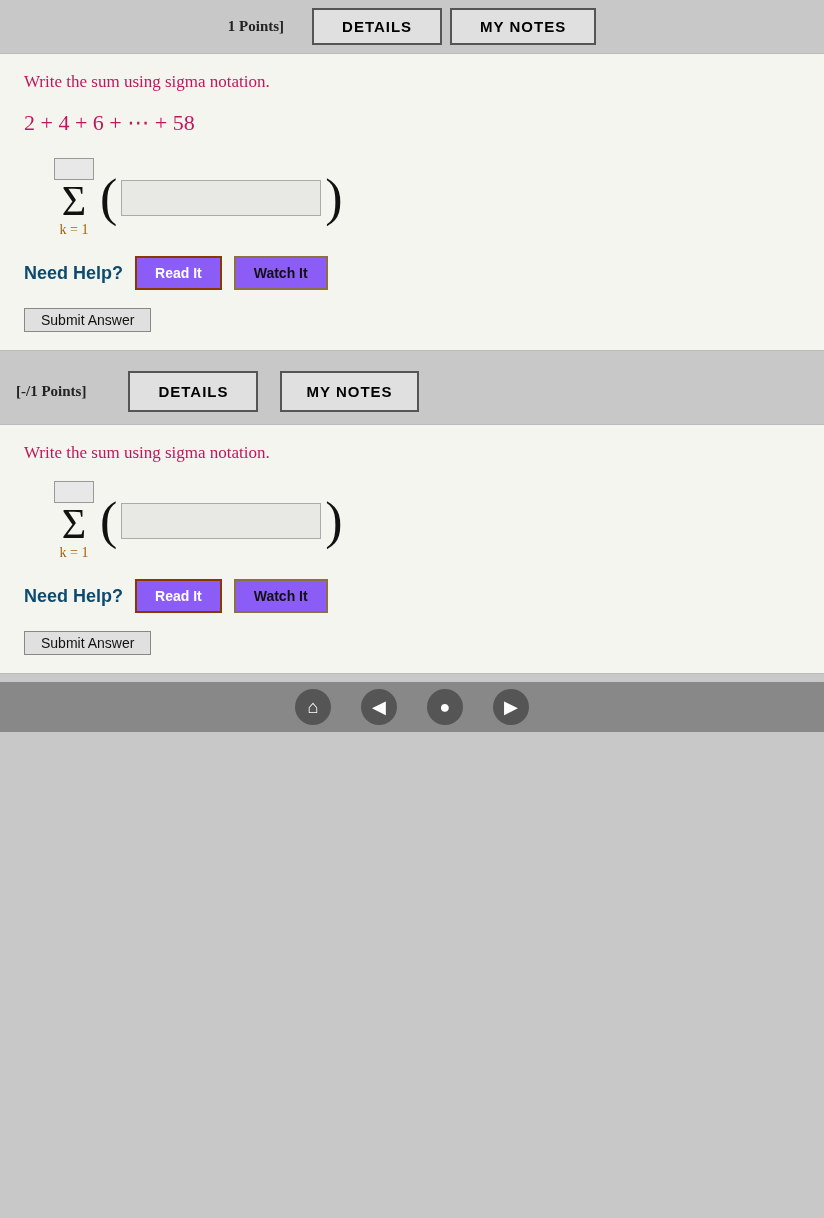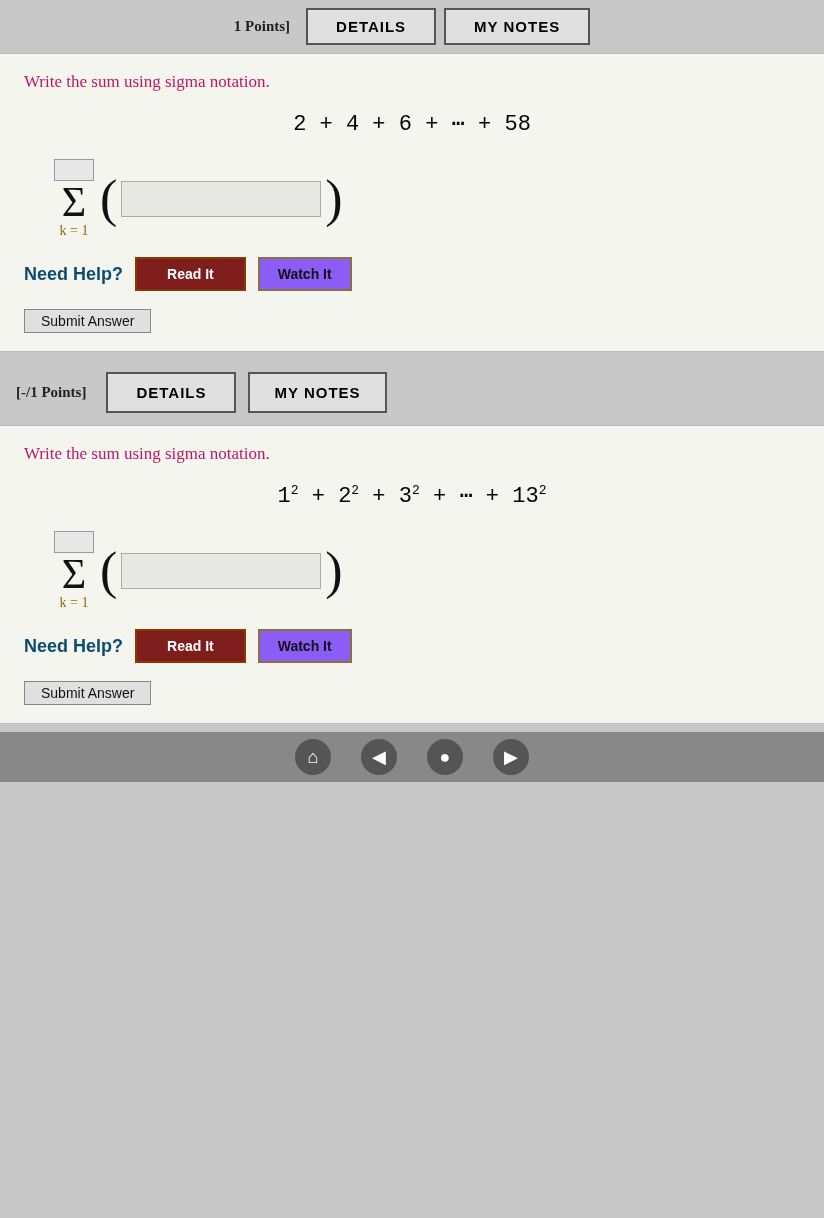--- a/index.html
+++ b/index.html
@@ -26,44 +26,44 @@
       font-size: 15px;
       font-weight: bold;
       cursor: pointer;
       letter-spacing: 1px;
     }
 
     .points-label {
       font-size: 15px;
       font-weight: bold;
       color: #222;
-      margin-right: 8px;
+      margin-right: 20px;
     }
 
     .section {
       background: #f5f5f0;
       margin: 0 0 8px 0;
       padding: 18px 24px 18px 24px;
       border-top: 1px solid #bbb;
       border-bottom: 1px solid #bbb;
     }
 
     .problem-statement {
       font-size: 17px;
       color: #be185d;
       margin-bottom: 18px;
       font-family: Georgia, serif;
     }
 
     .math-expression {
       font-size: 22px;
-      text-align: center;
+      text-align: left;
       margin: 14px 0 22px 0;
-      font-family: Liberation Mono, monospace;
-      color: #000000;
+      font-family: Liberation Serif, serif;
+      color: #be185d;
     }
 
     .sigma-area {
       display: flex;
       align-items: center;
       margin: 10px 0 18px 30px;
       gap: 4px;
     }
 
     .sigma-wrapper {
@@ -127,24 +127,24 @@
     }
 
     .need-help-label {
       font-size: 18px;
       font-weight: bold;
       color: #0c4a6e;
       font-family: Arial, sans-serif;
     }
 
     .help-btn-orange {
-      background: #7f1d1d;
+      background: #8b5cf6;
       color: #fff;
       border: 2px solid #8b3800;
-      padding: 7px 30px;
+      padding: 7px 18px;
       font-size: 14px;
       font-weight: bold;
       cursor: pointer;
       font-family: Arial, sans-serif;
     }
 
     .help-btn-tan {
       background: #8b5cf6;
       color: #111;
       border: 2px solid #8b7040;
@@ -163,21 +163,21 @@
       cursor: pointer;
       font-family: Arial, sans-serif;
       color: #111;
     }
 
     .divider-section {
       background: #c8c8c8;
       padding: 12px 16px;
       display: flex;
       align-items: center;
-      gap: 12px;
+      gap: 22px;
     }
 
     .details-btn {
       border: 2.5px solid #555;
       background: #e0e0e0;
       padding: 10px 28px;
       font-size: 15px;
       font-weight: bold;
       cursor: pointer;
       letter-spacing: 1px;
@@ -257,23 +257,20 @@
 
 <div class="divider-section">
   <span class="points-label">[-/1 Points]</span>
   <button class="details-btn">DETAILS</button>
   <button class="mynotes-btn">MY NOTES</button>
 </div>
 
 <div class="section">
   <div class="problem-statement">Write the sum using sigma notation.</div>
 
-  <div class="math-expression">
-    1<sup>2</sup> + 2<sup>2</sup> + 3<sup>2</sup> + ⋯ + 13<sup>2</sup>
-  </div>
 
   <div class="sigma-area">
     <div class="sigma-wrapper">
       <input class="sigma-upper" type="text" style="">
       <span class="sigma-symbol">Σ</span>
       <span class="sigma-lower">k = 1</span>
     </div>
     <span class="sigma-paren-left">(</span>
     <input class="sigma-input" type="text" style="">
     <span class="sigma-paren-right">)</span>

